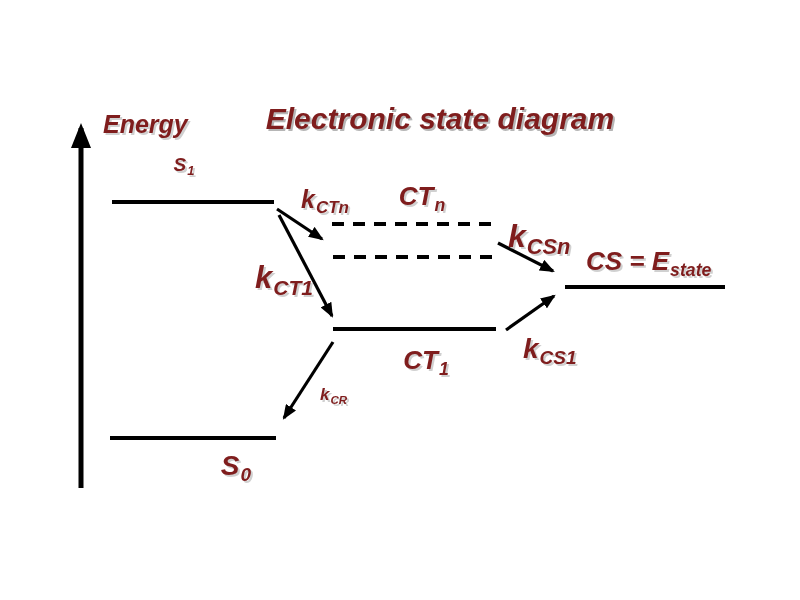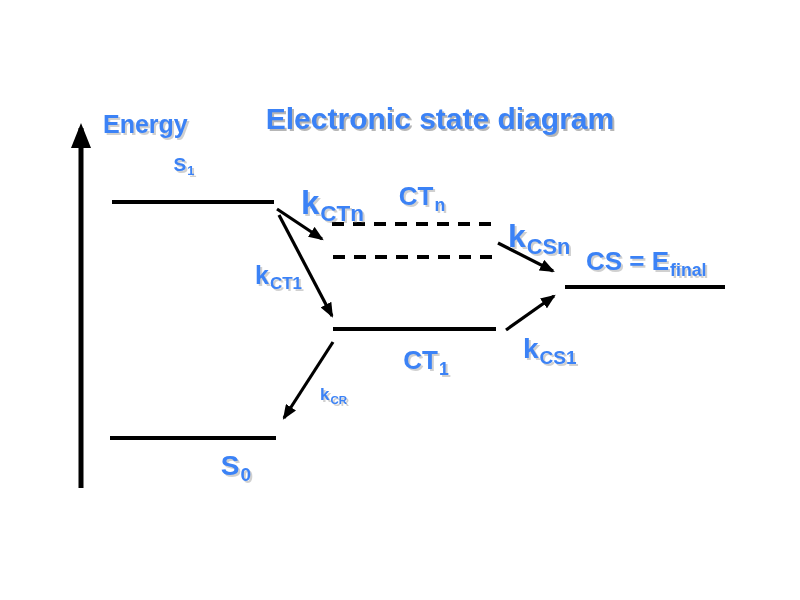--- a/index.html
+++ b/index.html
@@ -13,37 +13,38 @@
   }
   #diagram-svg { position: absolute; left: 0; top: 0; }
   .level  { stroke: #000; stroke-width: 4; }
   .dashed { stroke-dasharray: 12 9; }
   .arrow  { stroke: #000; stroke-width: 3.2; }
   .axis   { stroke: #000; stroke-width: 5; }
 
   .lbl {
     position: absolute;
     font-weight: bold;
-    color: #3b82f6;
+    font-style: italic;
+    color: #7f1d1d;
     white-space: nowrap;
     line-height: 1.05;
     text-shadow: 2px 2px 0 rgba(120,120,120,0.35);
   }
   .centered { transform: translateX(-50%); text-align: right; }
   .sub { font-size: 0.68em; vertical-align: -0.32em; margin-left: 1px; }
 
   #title       { left: 440px; top: 103px; font-size: 30px; text-shadow: 2px 2px 0 rgba(110,110,110,0.5); }
   #lbl-energy  { left: 103px; top: 111px; font-size: 25px; }
   #lbl-s1      { left: 184px; top: 155px; font-size: 19px; }
   #lbl-s0      { left: 206px; top: 451px; font-size: 28px; margin-left: 30px; }
   #lbl-ctn     { left: 422px; top: 183px; font-size: 26px; }
   #lbl-ct1     { left: 426px; top: 347px; font-size: 26px; }
   #lbl-cs      { left: 586px; top: 248px; font-size: 26px; }
-  #lbl-k-ctn   { left: 301px; top: 186px; font-size: 33px; }
-  #lbl-k-ct1   { left: 255px; top: 262px; font-size: 25px; }
+  #lbl-k-ctn   { left: 301px; top: 186px; font-size: 25px; }
+  #lbl-k-ct1   { left: 255px; top: 262px; font-size: 31px; }
   #lbl-k-csn   { left: 508px; top: 220px; font-size: 32px; }
   #lbl-k-cs1   { left: 523px; top: 334px; font-size: 28px; }
   #lbl-k-cr    { left: 320px; top: 386px; font-size: 17px; }
 </style>
 </head>
 <body>
 
 <div id="canvas">
 
   <svg id="diagram-svg" width="800" height="600" viewBox="0 0 800 600">
@@ -87,21 +88,21 @@
 
   <div class="lbl centered" id="lbl-ctn">
     <span>CT</span><span class="sub">n</span>
   </div>
 
   <div class="lbl centered" id="lbl-ct1">
     <span>CT</span><span class="sub">1</span>
   </div>
 
   <div class="lbl" id="lbl-cs">
-    <span>CS = E</span><span class="sub">final</span>
+    <span>CS = E</span><span class="sub">state</span>
   </div>
 
   <div class="lbl" id="lbl-k-ctn">
     <span>k</span><span class="sub">CTn</span>
   </div>
 
   <div class="lbl" id="lbl-k-ct1">
     <span>k</span><span class="sub">CT1</span>
   </div>
 

